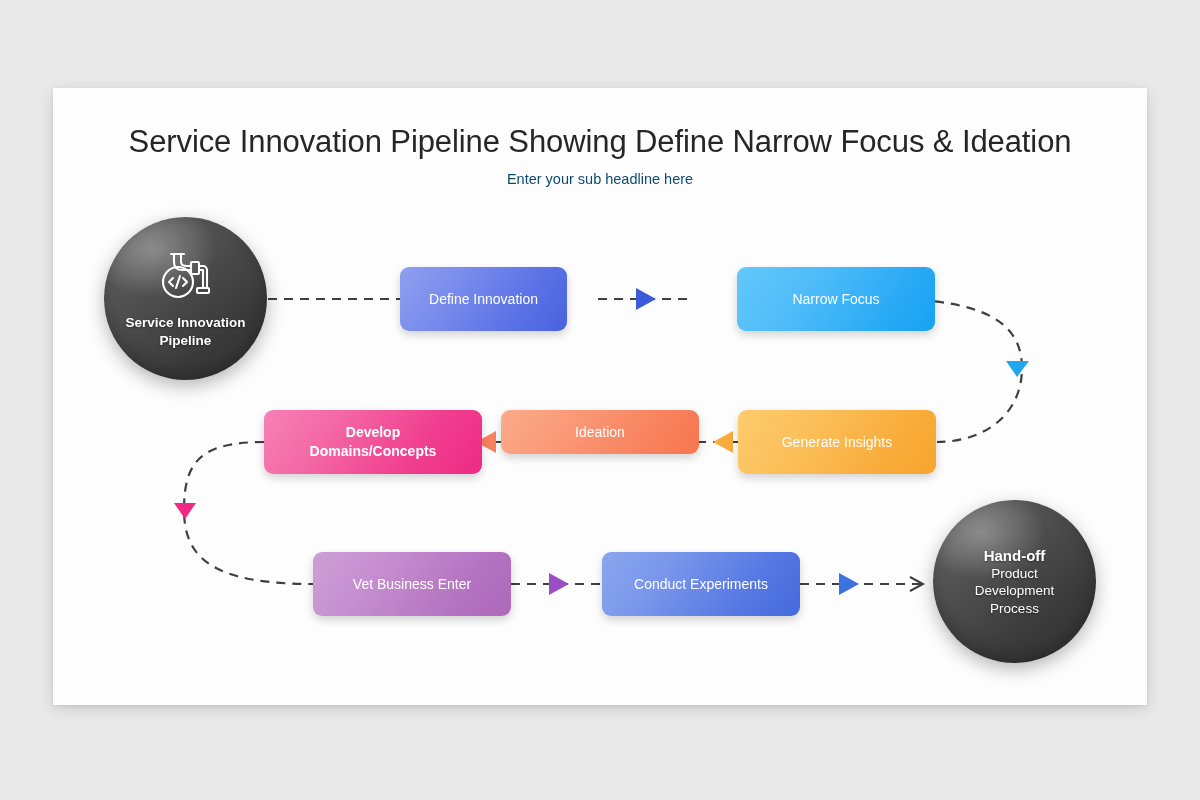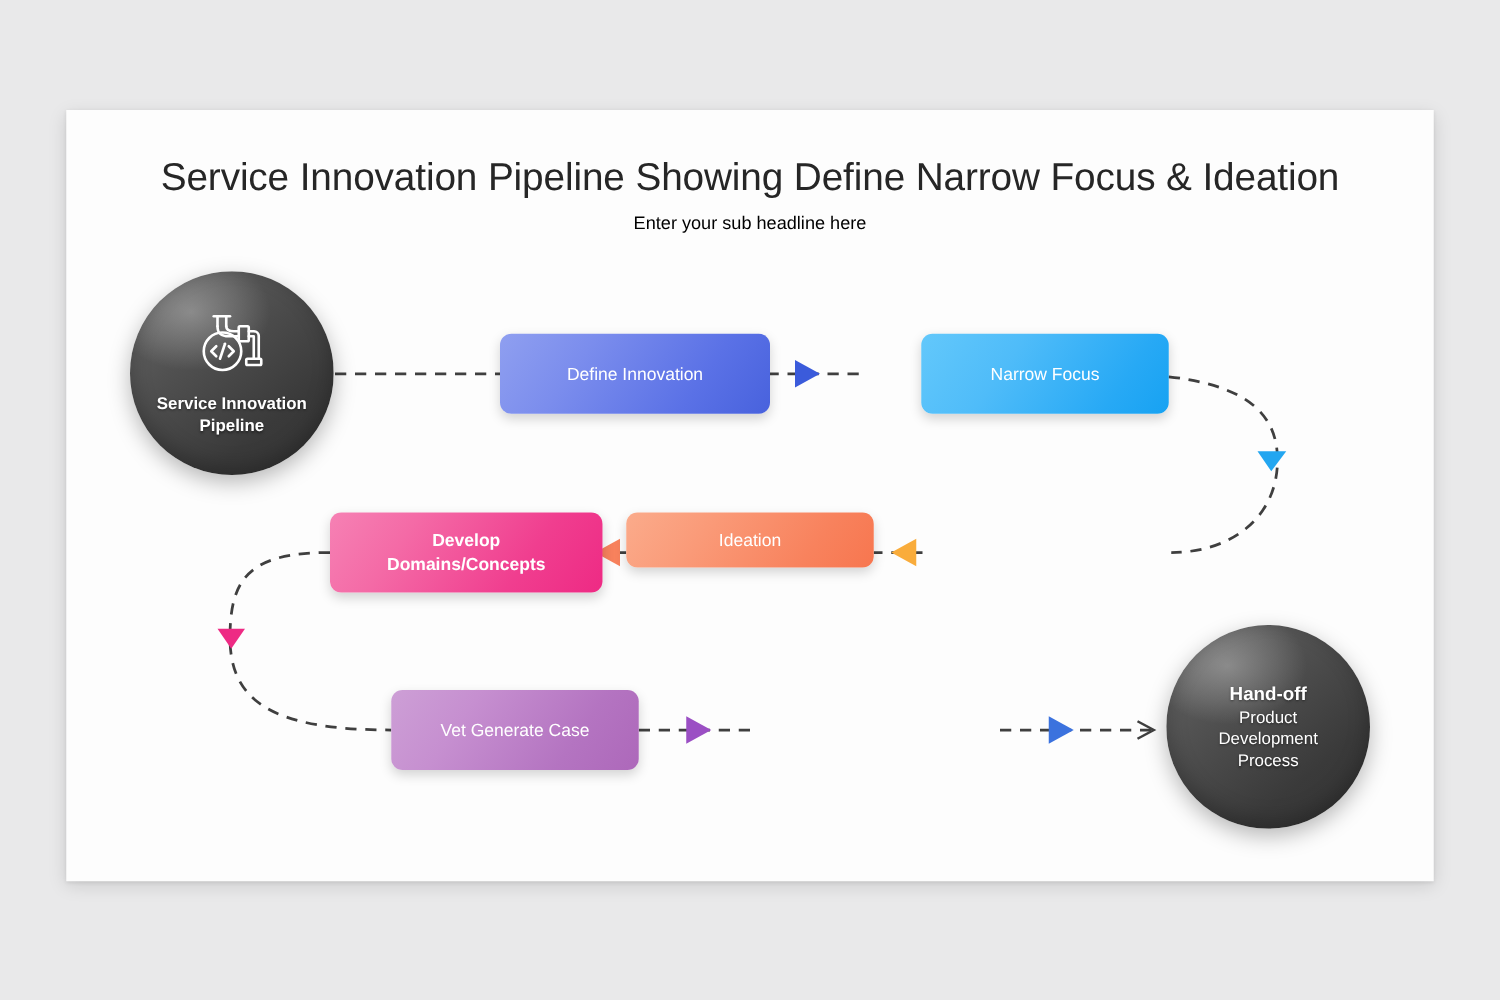--- a/index.html
+++ b/index.html
@@ -43,21 +43,21 @@
     white-space: nowrap;
   }
   #subtitle {
     position: absolute;
     left: 0;
     top: 83px;
     width: 1094px;
     text-align: center;
     font-size: 14.5px;
     font-weight: 400;
-    color: #000000;
+    color: #0c4a6e;
   }
   
   #wires {
     position: absolute;
     left: 0;
     top: 0;
     width: 1200px;
     height: 800px;
     pointer-events: none;
   }
@@ -119,21 +119,21 @@
     align-items: center;
     justify-content: center;
     text-align: center;
     color: #ffffff;
     font-size: 14px;
     line-height: 19px;
     box-shadow: 0 4px 9px rgba(0,0,0,0.17);
     padding: 0 10px;
     box-sizing: border-box;
   }
-  #node-define      { left: 400px; top: 267px; width: 216px; height: 64px;
+  #node-define      { left: 400px; top: 267px; width: 167px; height: 64px;
                       background: linear-gradient(125deg, #8f9ff0 0%, #7b8ded 30%, #5a71e6 72%, #4862dd 100%); }
   #node-narrow      { left: 689px; top: 267px; width: 198px; height: 64px;
                       background: linear-gradient(125deg, #63c8fb 0%, #4fbcf9 35%, #27a9f5 78%, #17a2f2 100%); margin-left: 48px; }
   #node-develop     { left: 264px; top: 410px; width: 218px; height: 64px;
                       background: linear-gradient(125deg, #f681b4 0%, #f46aa6 28%, #f03e8f 70%, #ee2a84 100%); font-weight: bold; }
   #node-ideation    { left: 501px; top: 410px; width: 198px; height: 44px;
                       background: linear-gradient(125deg, #fbab8b 0%, #fa9a78 32%, #f8825d 74%, #f7764f 100%); }
   #node-insights    { left: 738px; top: 410px; width: 198px; height: 64px;
                       background: linear-gradient(125deg, #fdcb6e 0%, #fcc05b 32%, #f9ac3b 75%, #f7a42e 100%); }
   #node-vet         { left: 313px; top: 552px; width: 198px; height: 64px;
@@ -226,19 +226,25 @@
     <span>
       <span>Develop</span><br>
       <span>Domains/Concepts</span>
     </span>
   </div>
 
   <div id="node-ideation" class="node">
     <span>Ideation</span>
   </div>
 
+  <div id="node-insights" class="node">
+    <span>Generate Insights</span>
+  </div>
 
   <div id="node-vet" class="node">
-    <span>Vet Generate Case</span>
-  </div>
-
+    <span>Vet Business Enter</span>
+  </div>
+
+  <div id="node-conduct" class="node">
+    <span>Conduct Experiments</span>
+  </div>
 
 </div>
 
 </body></html>

